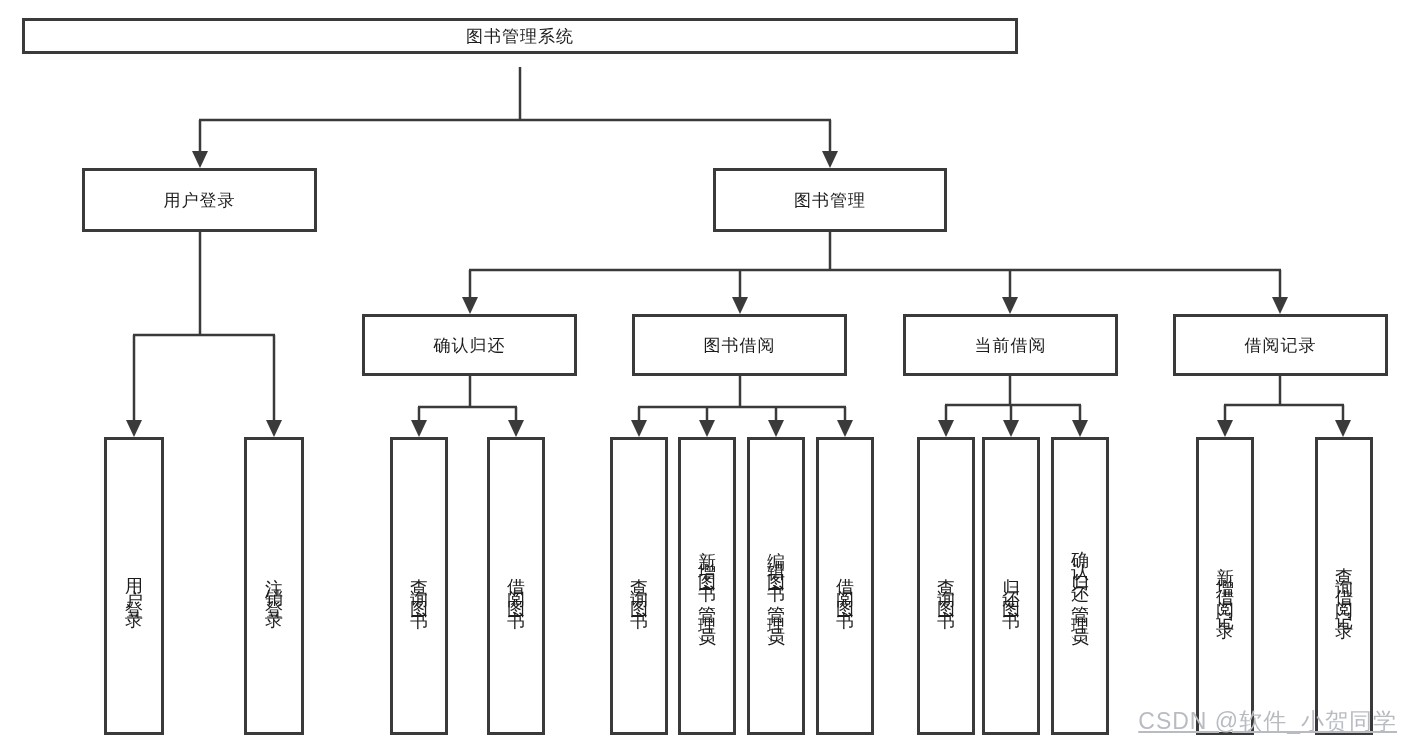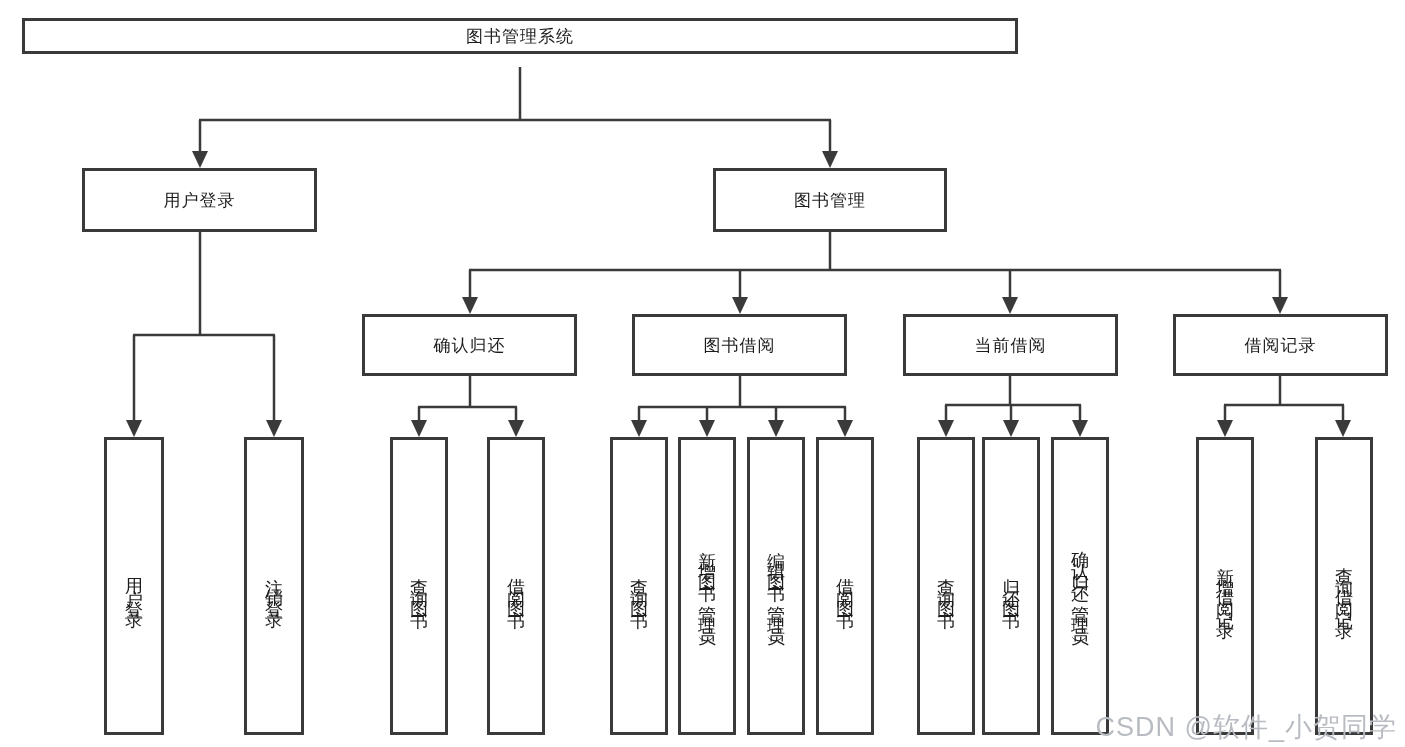--- a/index.html
+++ b/index.html
@@ -32,25 +32,26 @@
   .vbox .vlabel{
     writing-mode:vertical-lr;
     text-orientation:mixed;
     font-size:18px;
     letter-spacing:11px;
     line-height:1;
     white-space:nowrap;
   }
   .watermark{
     position:absolute;
-    right:8px;bottom:2px;
-    font-size:27px;
+    right:8px;bottom:10px;
+    font-size:23px;
     color:var(--color-watermark);
     letter-spacing:1px;
     pointer-events:none;
+    text-decoration:underline;
   }
 </style>
 </head>
 <body>
 
 <div class="canvas">
 
   <svg class="connectors" viewBox="0 0 1405 747" xmlns="http://www.w3.org/2000/svg">
 
     <path d="M520 67 V121"></path>

